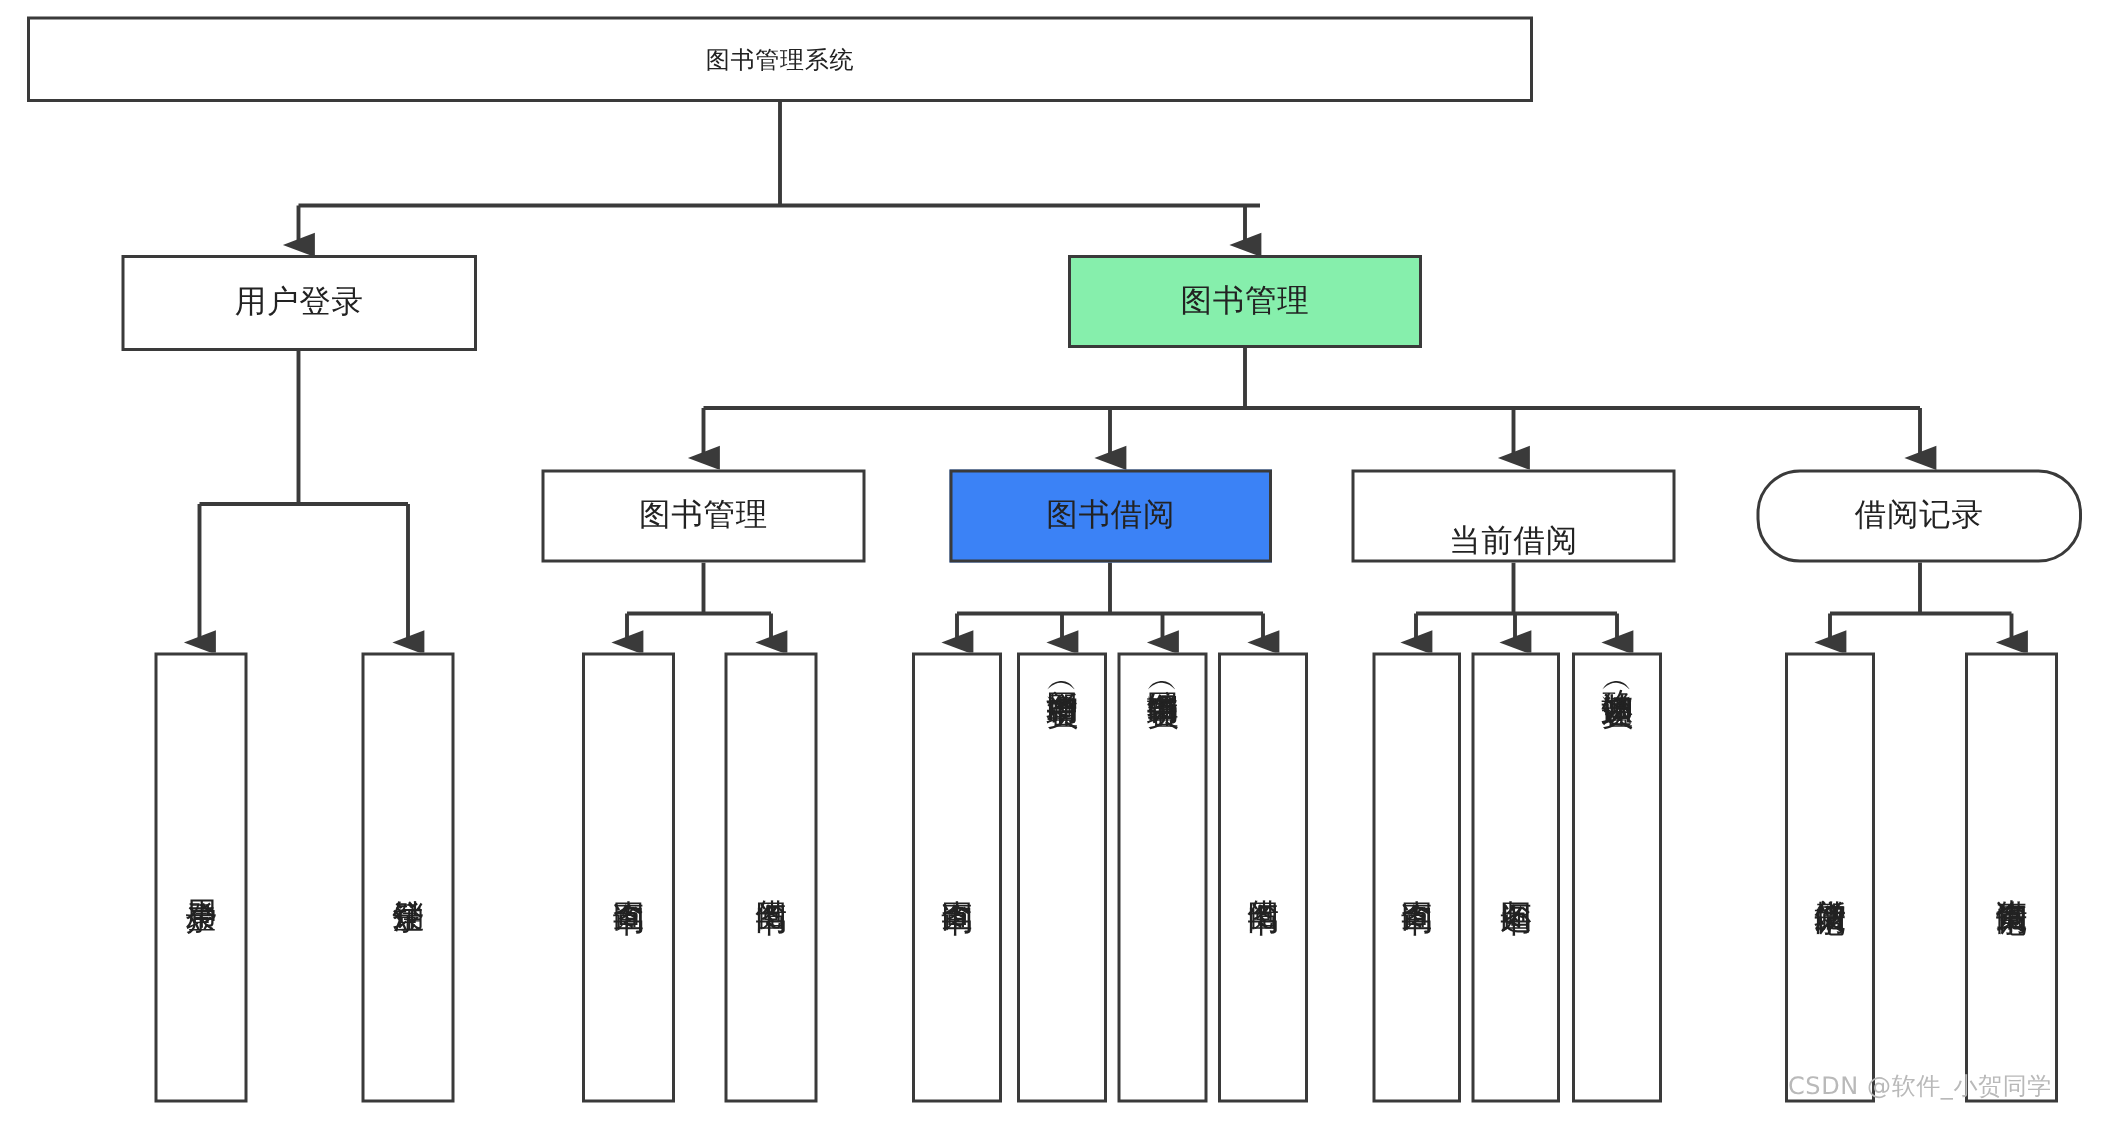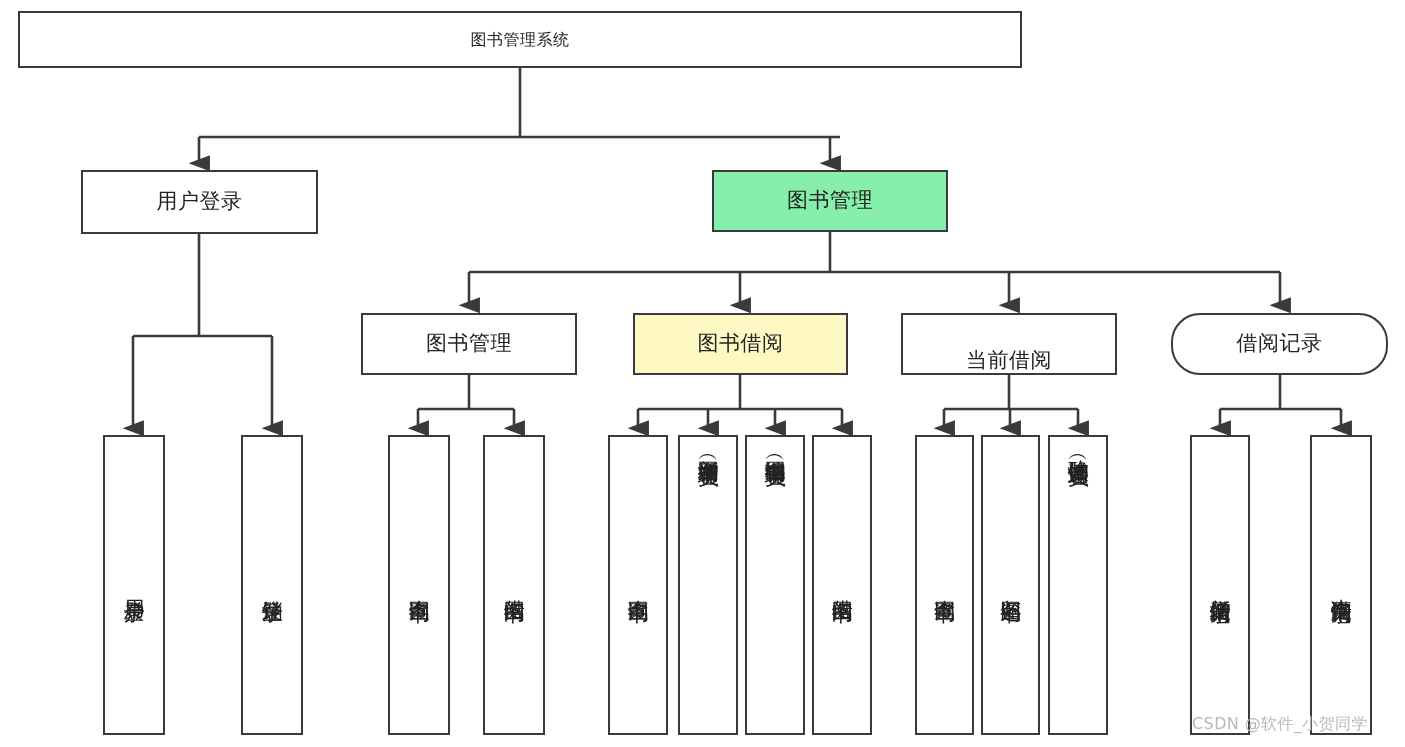--- a/index.html
+++ b/index.html
@@ -132,21 +132,21 @@
   <div class="node horizontal" style="left: 81px; top: 170px; width: 237px; height: 64px; border-color: rgb(58, 58, 58); background: rgb(255, 255, 255); color: rgb(34, 34, 34);">
     <span class="label">用户登录</span>
   </div>
   <div class="node horizontal" style="left: 712px; top: 170px; width: 236px; height: 62px; border-color: rgb(58, 58, 58); background: #86efac; color: rgb(34, 34, 34);">
     <span class="label">图书管理</span>
   </div>
 
   <div class="node horizontal" style="left: 361px; top: 313px; width: 216px; height: 62px; border-color: rgb(58, 58, 58); background: rgb(255, 255, 255); color: rgb(34, 34, 34);">
     <span class="label">图书管理</span>
   </div>
-  <div class="node horizontal" style="left: 633px; top: 313px; width: 215px; height: 62px; border-color: rgb(58, 58, 58); background: #fef9c3; color: rgb(34, 34, 34);">
+  <div class="node horizontal" style="left: 633px; top: 313px; width: 215px; height: 62px; border-color: rgb(58, 58, 58); background: #3b82f6; color: rgb(34, 34, 34);">
     <span class="label">图书借阅</span>
   </div>
   <div class="node horizontal" style="left: 901px; top: 313px; width: 216px; height: 62px; border-color: rgb(58, 58, 58); background: rgb(255, 255, 255); color: rgb(34, 34, 34); align-items: flex-end;">
     <span class="label">当前借阅</span>
   </div>
   <div class="node horizontal" style="left: 1171px; top: 313px; width: 217px; height: 62px; border-color: rgb(58, 58, 58); background: rgb(255, 255, 255); color: rgb(34, 34, 34); border-radius: 29px;">
     <span class="label">借阅记录</span>
   </div>
 
   <div class="node vertical mid" style="left: 103px; top: 435px; width: 62px; height: 300px; border-color: rgb(58, 58, 58); background: rgb(255, 255, 255); color: rgb(34, 34, 34);">

